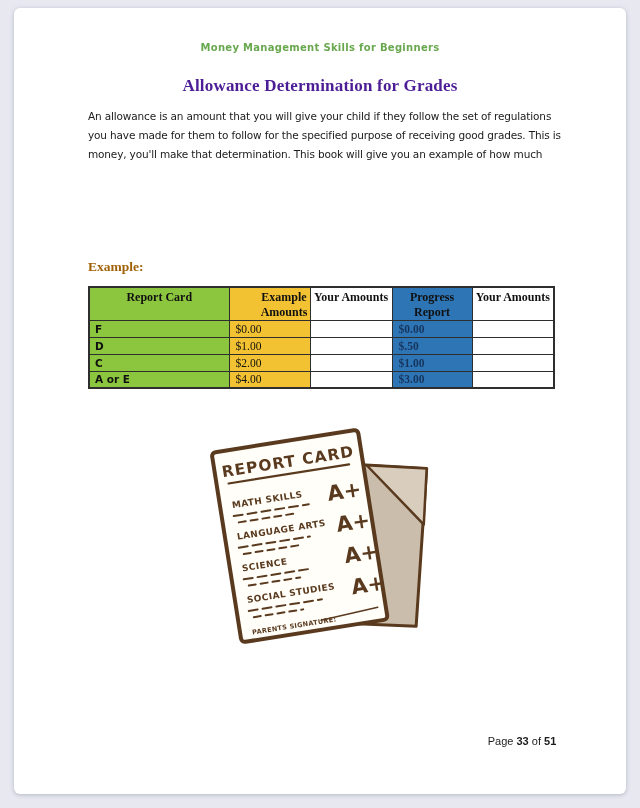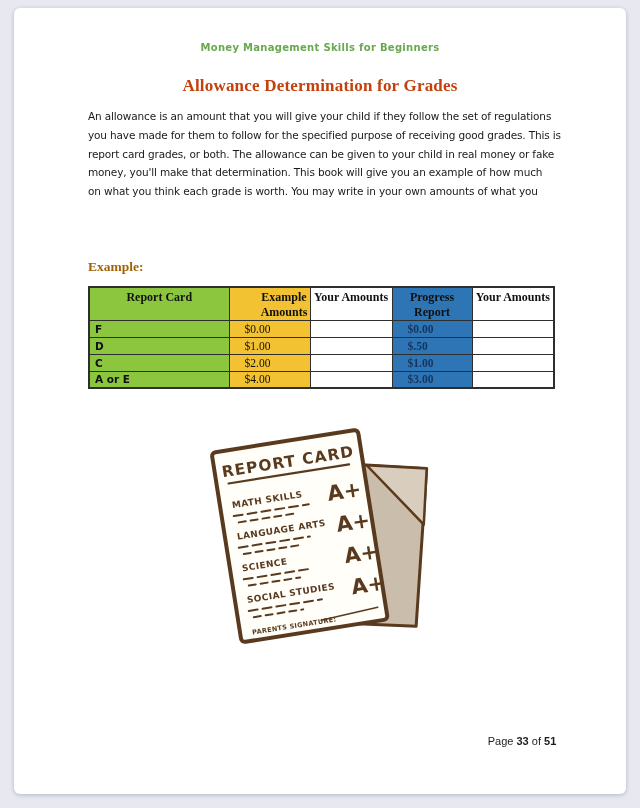--- a/index.html
+++ b/index.html
@@ -28,21 +28,21 @@
     font-weight: bold;
     letter-spacing: 0.3px;
   }
   .doc-title {
     position: absolute;
     left: 0; right: 0; top: 68px;
     text-align: center;
     font-family: "Liberation Serif", serif;
     font-size: 17px;
     font-weight: bold;
-    color: #c2410c;
+    color: #4c1d95;
     letter-spacing: 0.2px;
   }
   .paragraph {
     position: absolute;
     left: 74px; top: 99px;
     width: 520px;
     font-family: "DejaVu Sans", sans-serif;
     font-size: 10.5px;
     letter-spacing: -0.15px;
     color: #1a1a1a;
@@ -94,21 +94,21 @@
     font-weight: bold;
     color: #101010;
     padding-left: 5px;
     height: 17px;
     vertical-align: middle;
   }
   td.amount-cell {
     font-family: "Liberation Serif", serif;
     font-size: 11.5px;
     color: #101010;
-    padding-left: 15px;
+    padding-left: 6px;
     height: 17px;
     vertical-align: middle;
   }
   td.amount-cell.navy { color: #16355e; font-weight: bold; }
   td.empty-cell { height: 17px; }
   .illustration {
     position: absolute;
     left: 186px; top: 420px;
     width: 233px; height: 222px;
   }
@@ -128,23 +128,21 @@
 
 <div class="page">
 
   <div class="book-header">Money Management Skills for Beginners</div>
 
   <div class="doc-title">Allowance Determination for Grades</div>
 
   <div class="paragraph">
     <div class="pline">An allowance is an amount that you will give your child if they follow the set of regulations</div>
     <div class="pline">you have made for them to follow for the specified purpose of receiving good grades. This is</div>
-    <div class="pline">report card grades, or both. The allowance can be given to your child in real money or fake</div>
     <div class="pline">money, you'll make that determination. This book will give you an example of how much</div>
-    <div class="pline">on what you think each grade is worth. You may write in your own amounts of what you</div>
   </div>
 
   <div class="example-label">Example:</div>
 
   <table class="grades">
     <colgroup>
       <col style="width:140px">
         <col style="width:81px">
         <col style="width:82px">
         <col style="width:80px">

